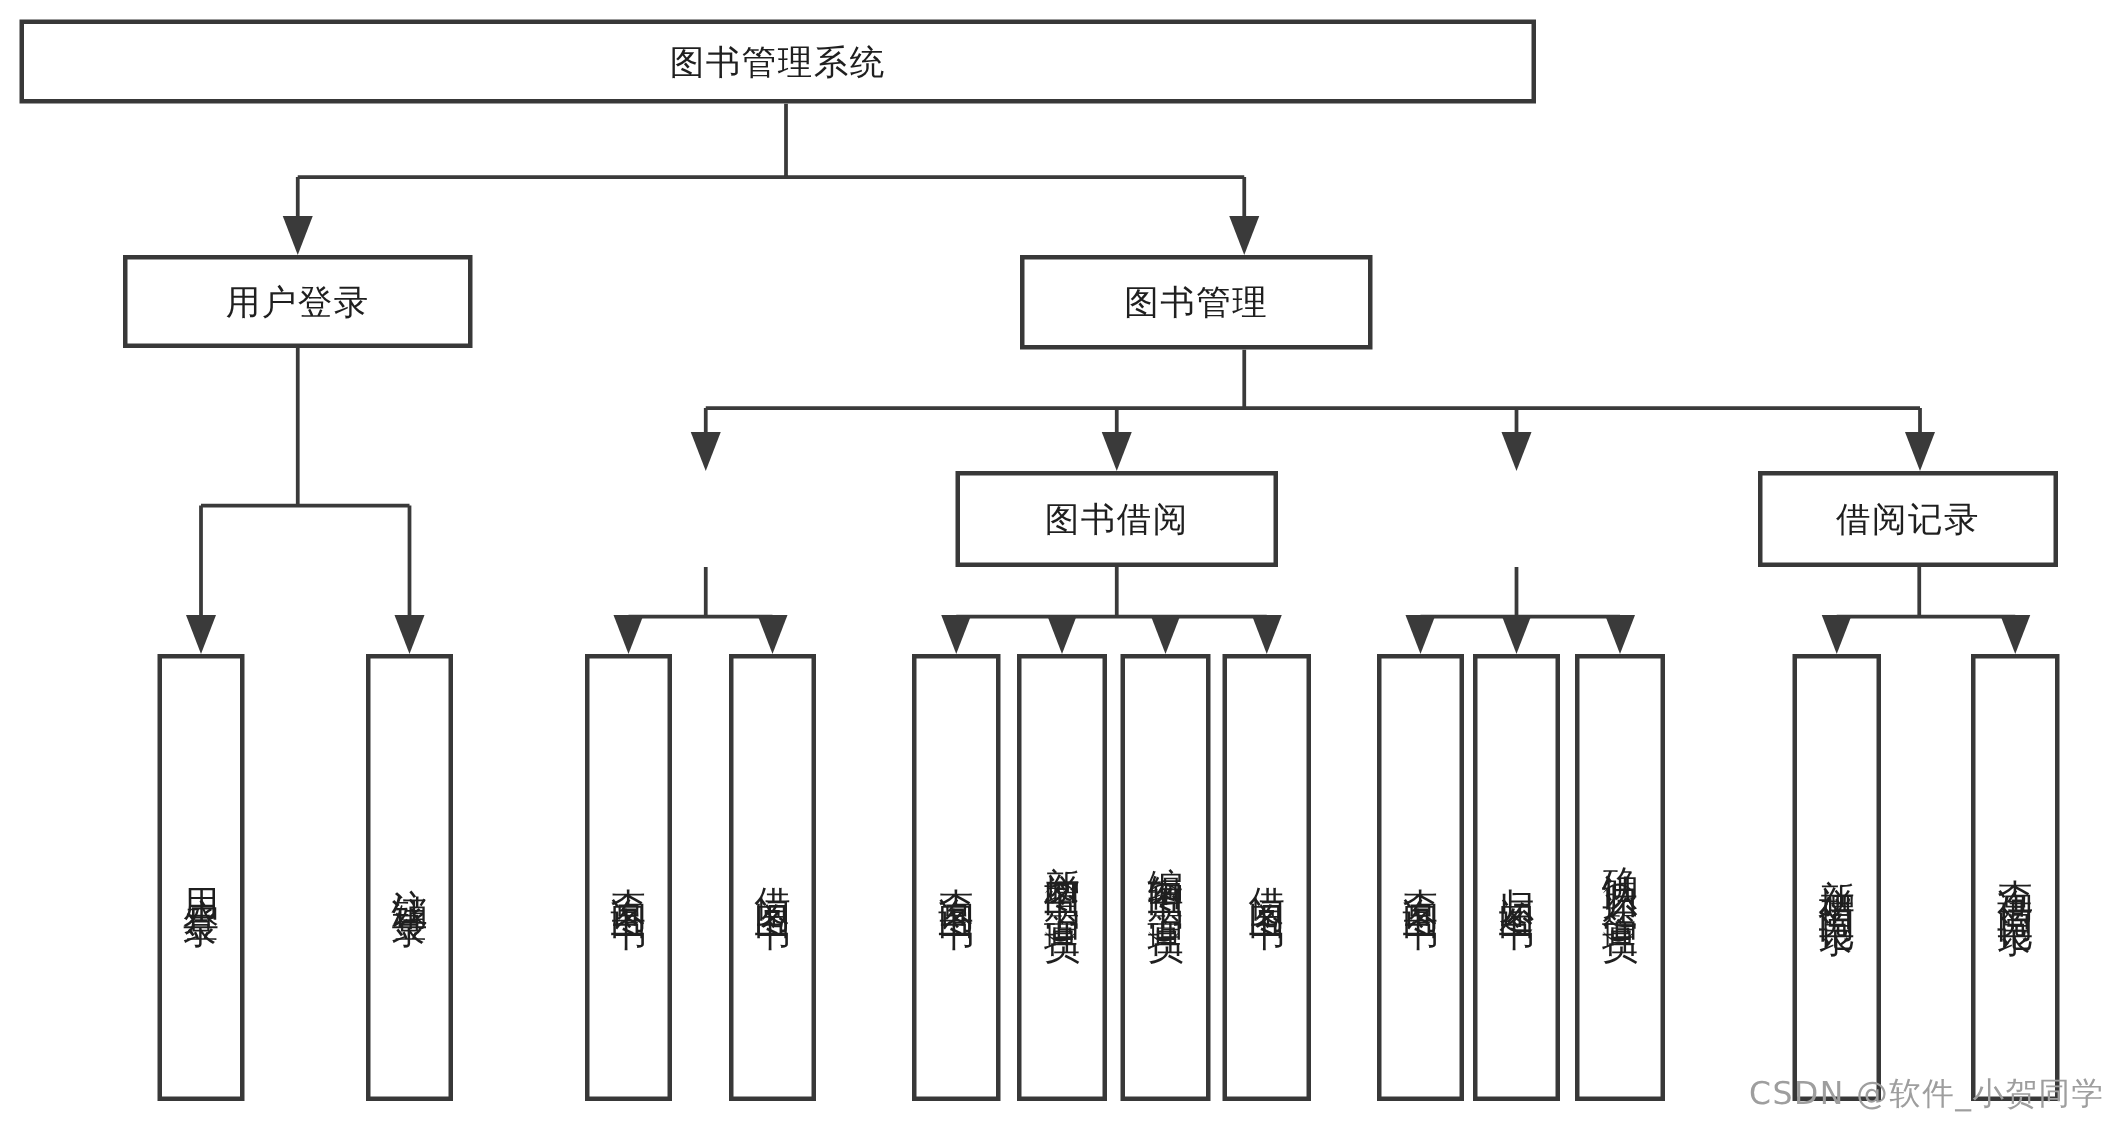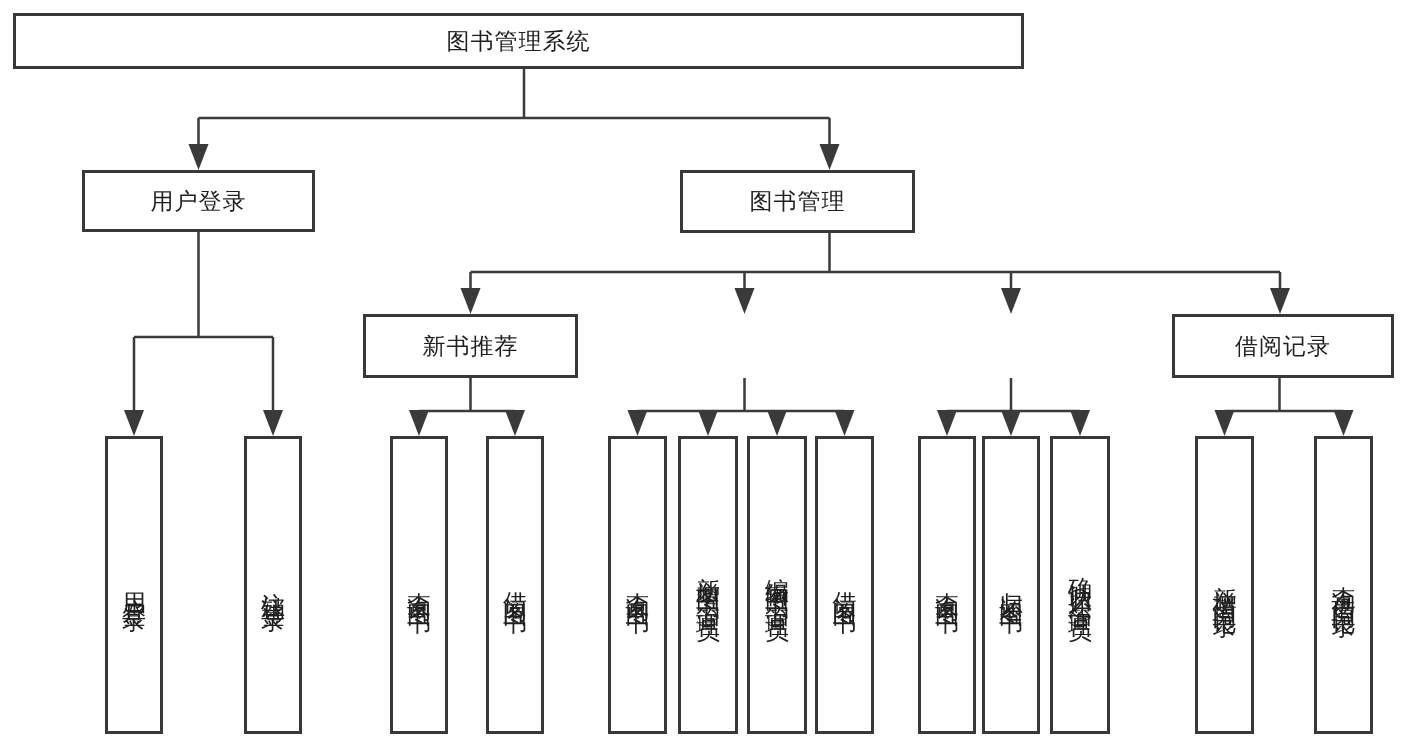--- a/index.html
+++ b/index.html
@@ -67,24 +67,24 @@
     <span>图书管理系统</span>
   </div>
 
   <div class="node h-node" style="left:82px;top:170px;width:233px;height:62px;">
     <span>用户登录</span>
   </div>
   <div class="node h-node" style="left:680px;top:170px;width:235px;height:63px;">
     <span>图书管理</span>
   </div>
 
-  <div class="node h-node" style="left:363px;top:314px;width:215px;height:64px;">
-    <span>新书推荐</span>
+  <div class="node h-node" style="left:637px;top:314px;width:215px;height:64px;">
+    <span>图书借阅</span>
   </div>
-  <div class="node h-node" style="left:1172px;top:314px;width:222px;height:64px;">
+  <div class="node h-node" style="left:1172px;top:314px;width:200px;height:64px;">
     <span>借阅记录</span>
   </div>
 
   <div class="node v-node" style="left:105px;top:436px;width:58px;height:298px;">
     <span>用户登录</span>
   </div>
   <div class="node v-node" style="left:244px;top:436px;width:58px;height:298px;">
     <span>注销登录</span>
   </div>
 
@@ -118,14 +118,15 @@
     <span>确认归还（管理员）</span>
   </div>
 
   <div class="node v-node" style="left:1195px;top:436px;width:59px;height:298px;">
     <span>新增借阅记录</span>
   </div>
   <div class="node v-node" style="left:1314px;top:436px;width:59px;height:298px;">
     <span>查询借阅记录</span>
   </div>
 
+  <div class="watermark">CSDN @软件_小贺同学</div>
 
 </div>
 
 </body></html>

